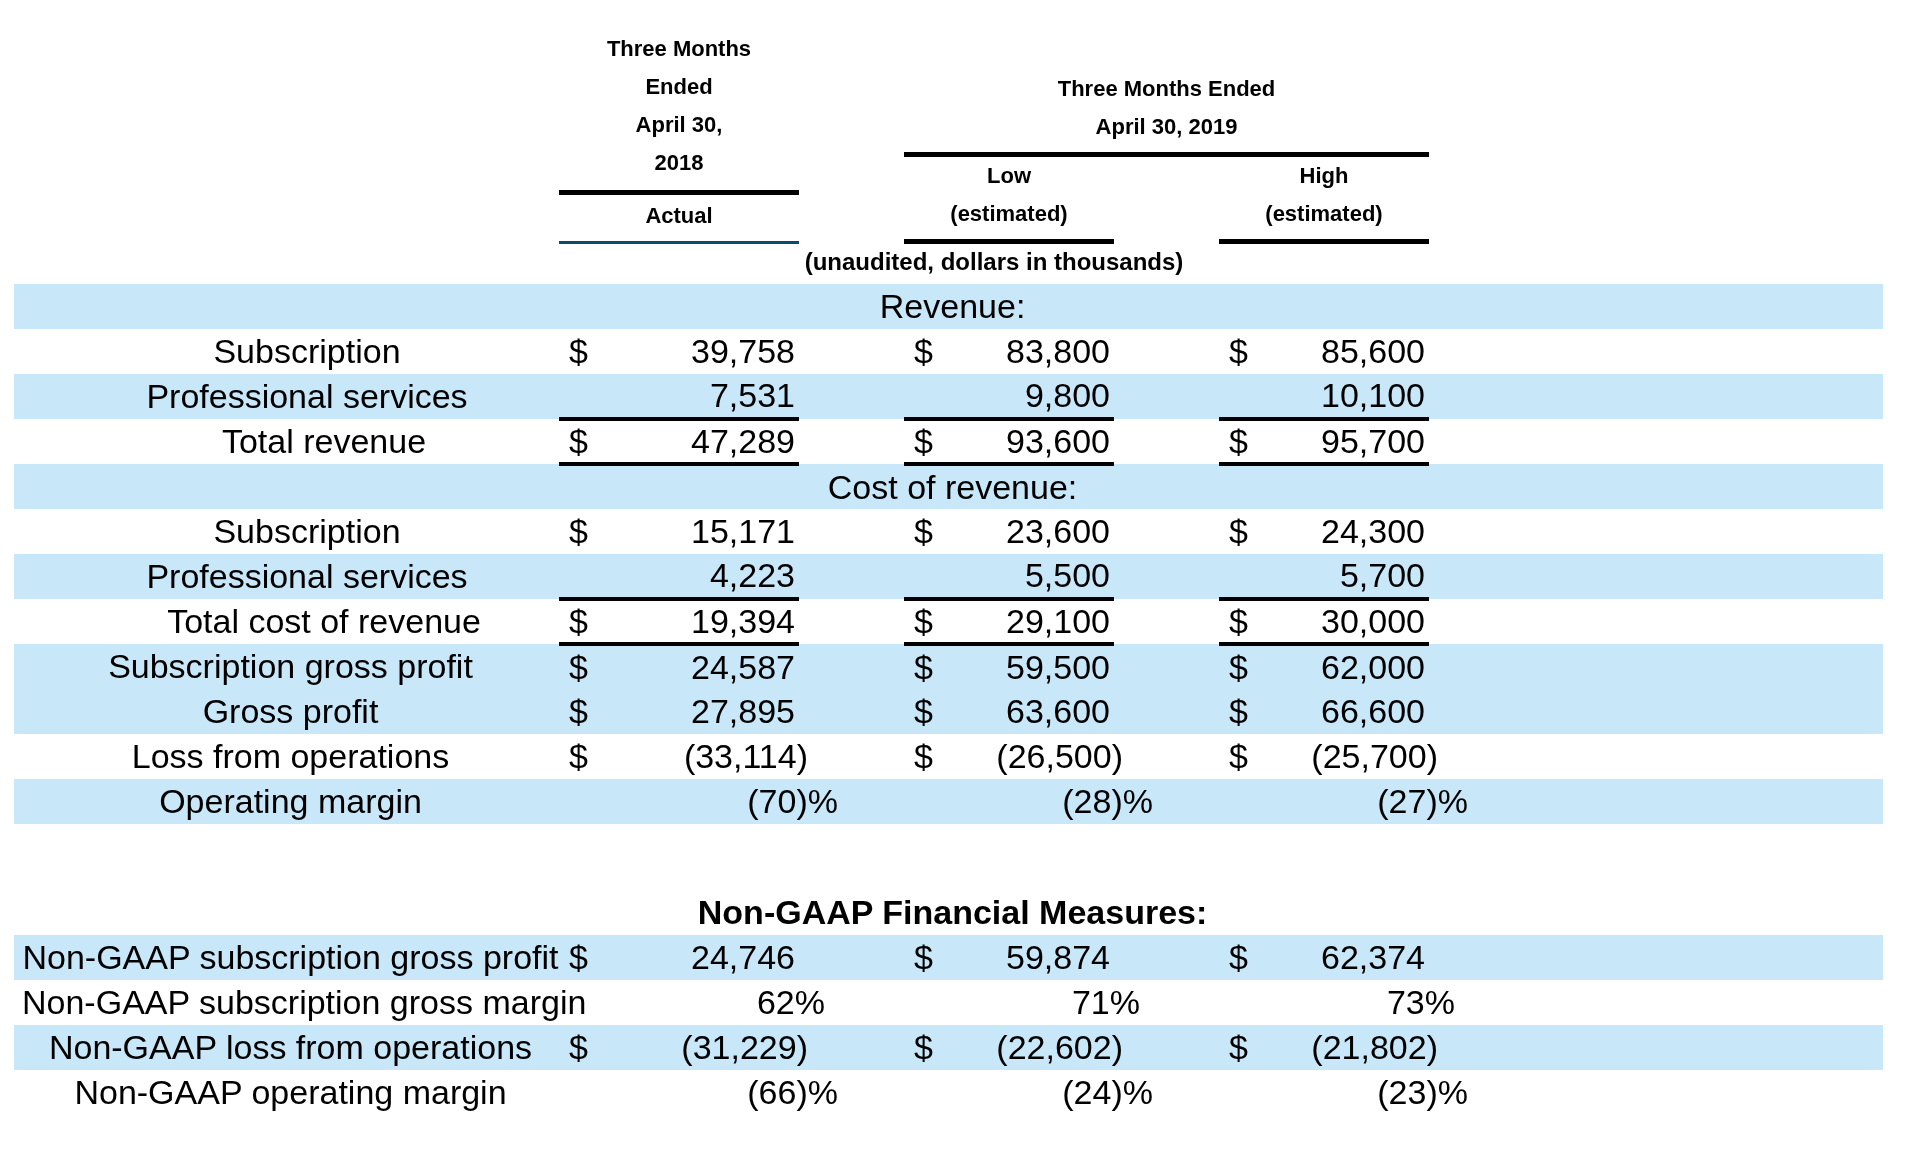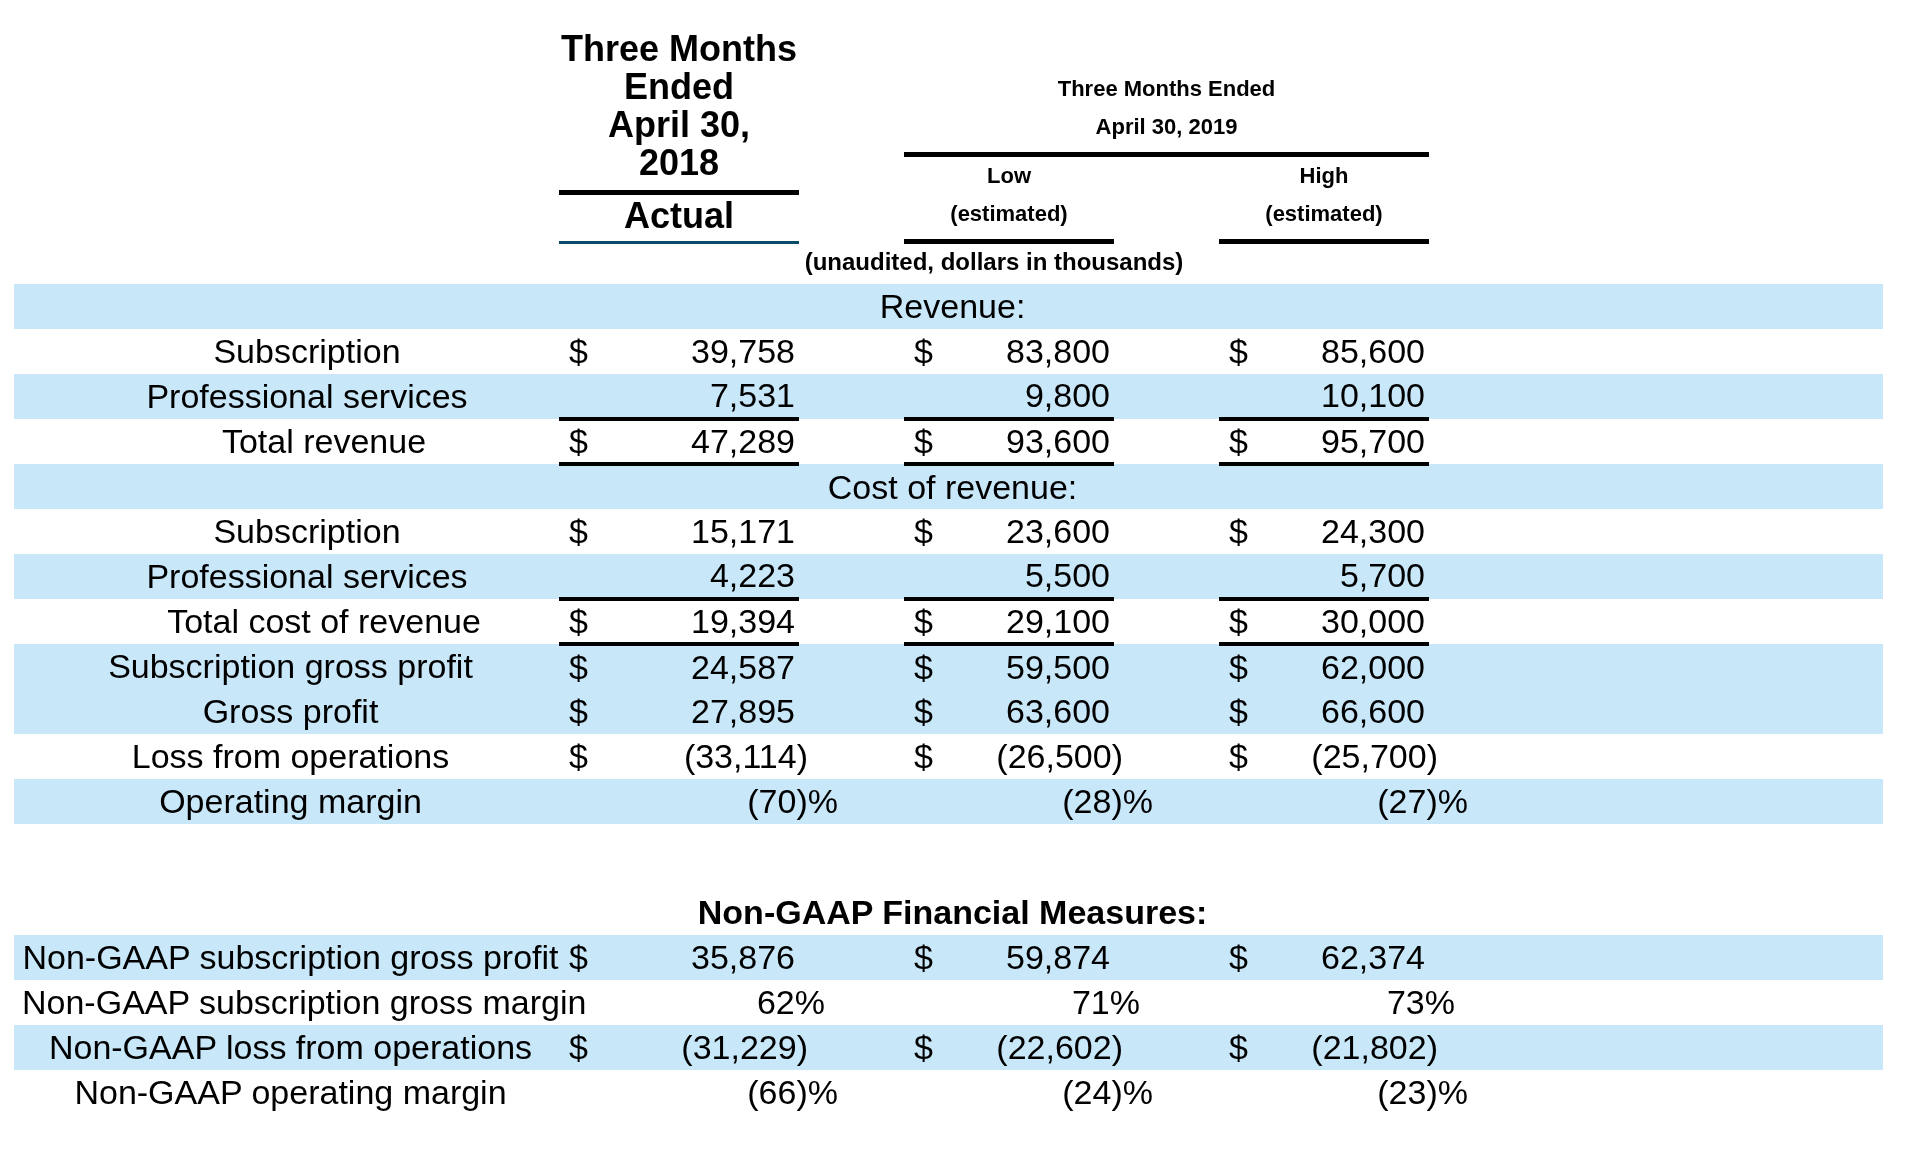--- a/index.html
+++ b/index.html
@@ -8,21 +8,21 @@
     font-family:"Liberation Sans","DejaVu Sans",sans-serif;
     -webkit-font-smoothing:antialiased;
   }
   .sheet{ width:1920px; height:1165px; overflow:hidden; }
 
   
   .hdr{ margin:30px 0 0 14px; width:1869px; display:flex; align-items:flex-end; }
   .hsp1{ width:545px; flex:none; }
   .hsp2{ width:105px; flex:none; }
   .hrp { width:454px; flex:none; }
-  .h2018{ width:240px; flex:none; text-align:center; font-weight:bold; font-size:36px; line-height:38px; }
+  .h2018{ width:240px; flex:none; text-align:center; font-weight:bold; font-size:22px; line-height:38px; }
   .h2018 .period{ white-space:pre-line; border-bottom:5px solid #000; padding-bottom:8px; }
   .h2018 .sub{ border-bottom:3px solid #0c4a6e; padding:2px 0 6px 0; }
   .g2019{ width:525px; flex:none; text-align:center; font-weight:bold; font-size:22px; line-height:38px; }
   .g2019 .period{ white-space:pre-line; border-bottom:5px solid #000; padding-bottom:6px; }
   .g2019 .subrow{ display:flex; margin-top:0; }
   .g2019 .subcol{ width:210px; flex:none; white-space:pre-line; border-bottom:5px solid #000; padding-bottom:6px; }
   .g2019 .subgap{ width:105px; flex:none; }
 
   .note{ margin-left:559px; width:870px; text-align:center; font-weight:bold; font-size:24px; padding-top:4px; }
 
@@ -215,21 +215,21 @@
         </tr>
         <tr class="spacer">
           <td colspan="10"></td>
         </tr>
         <tr>
           <td class="lab ind0 bold" colspan="10">Non-GAAP Financial Measures:</td>
         </tr>
         <tr class="shaded">
           <td class="lab ind0">Non-GAAP subscription gross profit</td>
           <td class="cur">$</td>
-          <td class="amt"><span>35,876</span></td>
+          <td class="amt"><span>24,746</span></td>
           <td></td>
           <td class="cur">$</td>
           <td class="amt"><span>59,874</span></td>
           <td></td>
           <td class="cur">$</td>
           <td class="amt"><span>62,374</span></td>
           <td></td>
         </tr>
         <tr>
           <td class="lab ind0">Non-GAAP subscription gross margin</td>

